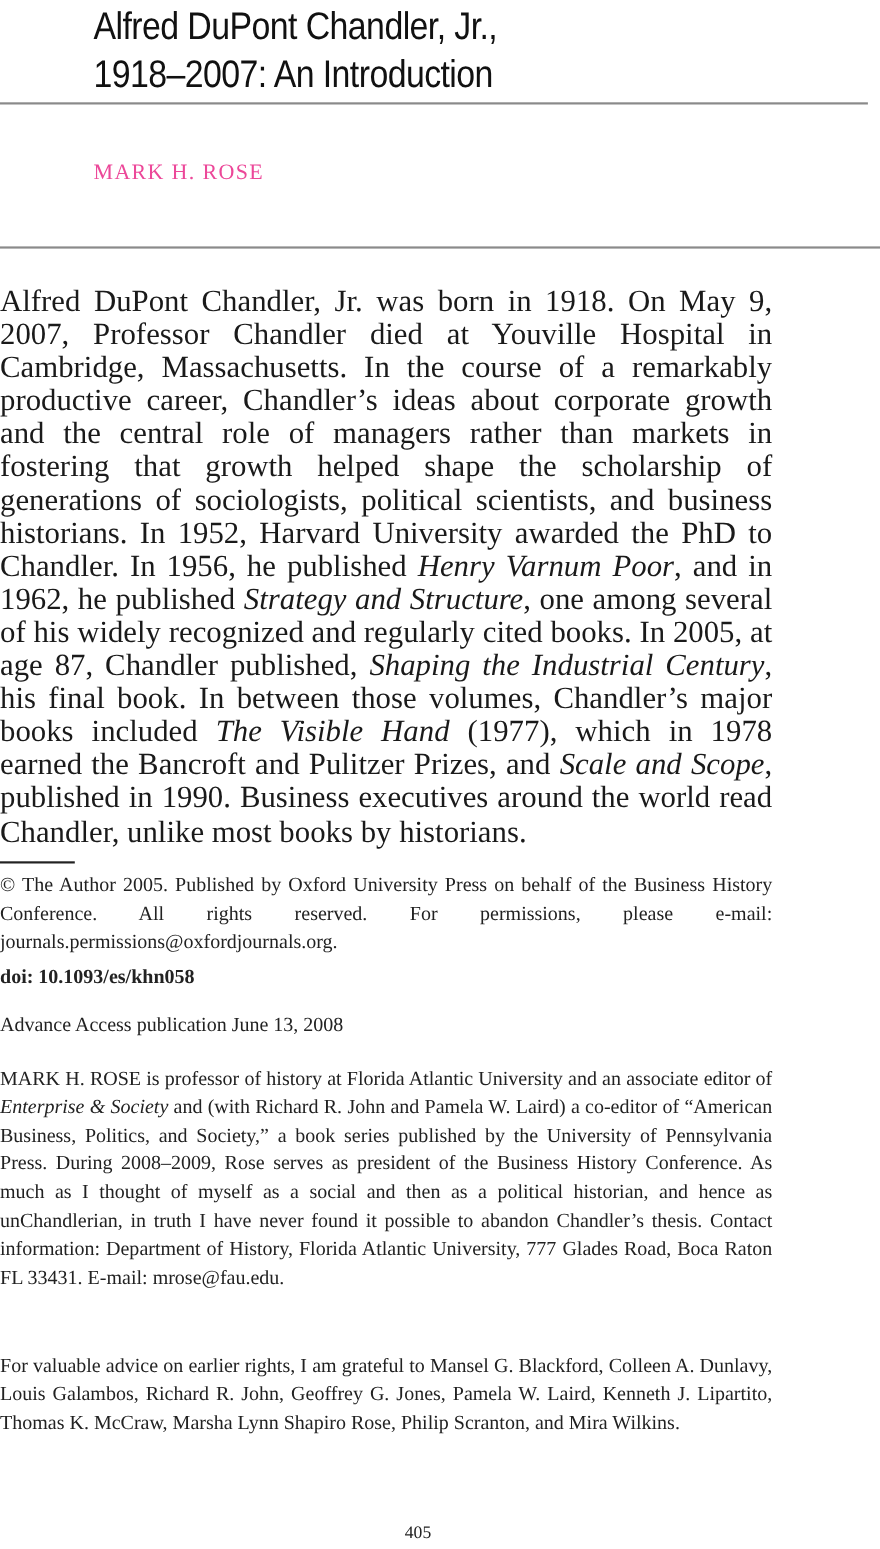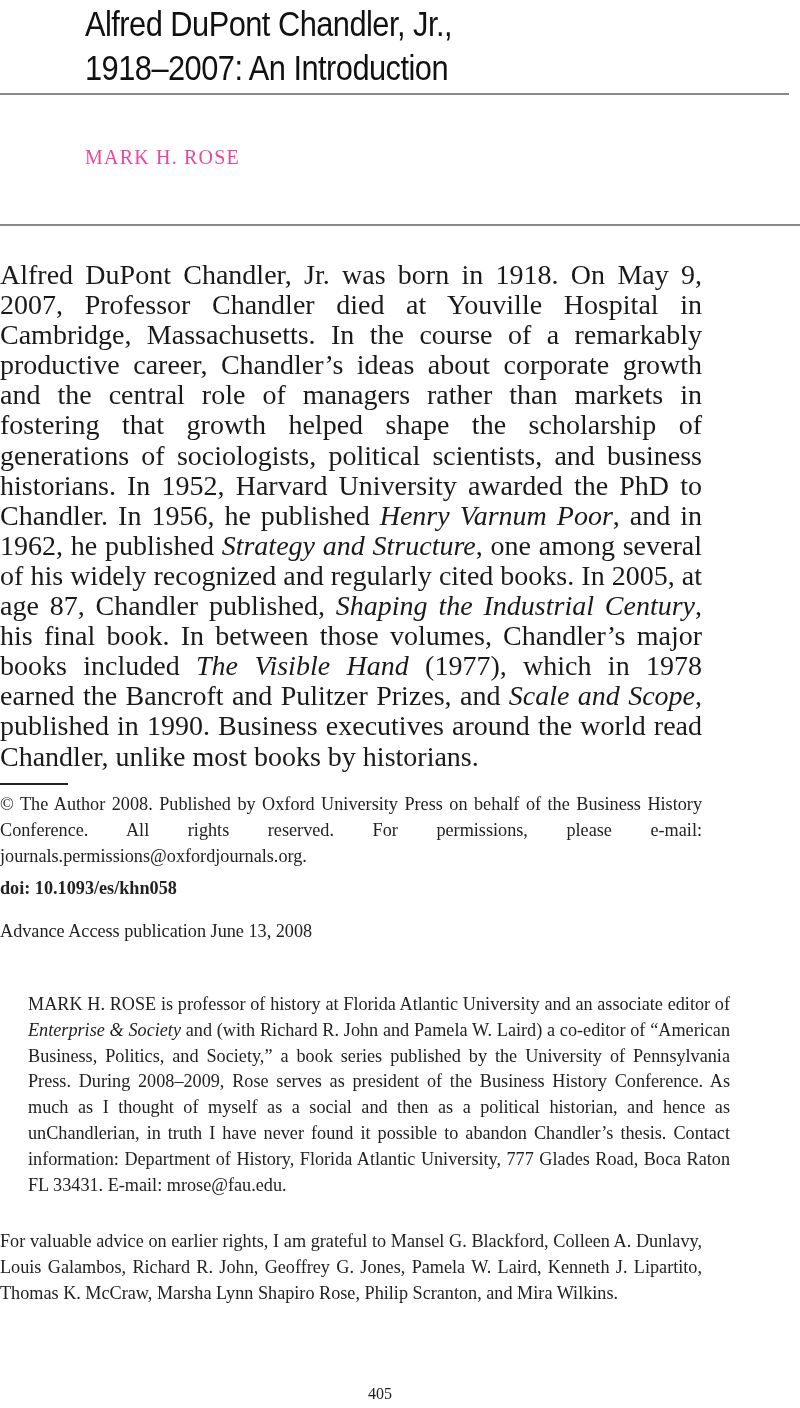--- a/index.html
+++ b/index.html
@@ -40,21 +40,21 @@
   }
   .fn {
     position: absolute; left: 0; width: 702px;
     font-family: "Liberation Serif", serif;
     font-size: 18.2px; line-height: 25.8px; text-align: justify;
     color: #222; margin: 0;
   }
   .fn-copyright { top: 792px; }
   .fn-doi { top: 876px; font-weight: bold; }
   .fn-advance { top: 919px; }
-  .fn-bio { top: 992px; padding-left: 28px; }
+  .fn-bio { top: 968px; }
   .fn-ack { top: 1229px; }
   .page-number {
     position: absolute; left: 0; width: 760px; top: 1385px; text-align: center;
     font-family: "Liberation Serif", serif; font-size: 16px; color: #222;
   }
   i { font-style: italic; }
 </style>
 </head>
 <body>
 
@@ -66,21 +66,21 @@
 <div class="rule1"></div>
 
 <div class="author">MARK H. ROSE</div>
 
 <div class="rule2"></div>
 
 <p class="body-text"><span>Alfred DuPont Chandler, Jr. was born in 1918. On May 9, 2007, Professor Chandler died at Youville Hospital in Cambridge, Massachusetts. In the course of a remarkably productive career, Chandler’s ideas about corporate growth and the central role of managers rather than markets in fostering that growth helped shape the scholarship of generations of sociologists, political scientists, and business historians. In 1952, Harvard University awarded the PhD to Chandler. In 1956, he published </span><i>Henry Varnum Poor</i><span>, and in 1962, he published </span><i>Strategy and Structure</i><span>, one among several of his widely recognized and regularly cited books. In 2005, at age 87, Chandler published, </span><i>Shaping the Industrial Century</i><span>, his final book. In between those volumes, Chandler’s major books included </span><i>The Visible Hand</i><span> (1977), which in 1978 earned the Bancroft and Pulitzer Prizes, and </span><i>Scale and Scope</i><span>, published in 1990. Business executives around the world read Chandler, unlike most books by historians.</span></p>
 
 <div class="fn-rule"></div>
 
-<p class="fn fn-copyright">© The Author 2008. Published by Oxford University Press on behalf of the Business History Conference. All rights reserved. For permissions, please e-mail: journals.permissions@oxfordjournals.org.</p>
+<p class="fn fn-copyright">© The Author 2005. Published by Oxford University Press on behalf of the Business History Conference. All rights reserved. For permissions, please e-mail: journals.permissions@oxfordjournals.org.</p>
 
 <p class="fn fn-doi">doi: 10.1093/es/khn058</p>
 
 <p class="fn fn-advance">Advance Access publication June 13, 2008</p>
 
 <p class="fn fn-bio"><span>MARK H. ROSE is professor of history at Florida Atlantic University and an associate editor of </span><i>Enterprise &amp; Society</i><span> and (with Richard R. John and Pamela W. Laird) a co-editor of “American Business, Politics, and Society,” a book series published by the University of Pennsylvania Press. During 2008–2009, Rose serves as president of the Business History Conference. As much as I thought of myself as a social and then as a political historian, and hence as unChandlerian, in truth I have never found it possible to abandon Chandler’s thesis. Contact information: Department of History, Florida Atlantic University, 777 Glades Road, Boca Raton FL 33431. E-mail: mrose@fau.edu.</span></p>
 
 <p class="fn fn-ack">For valuable advice on earlier rights, I am grateful to Mansel G. Blackford, Colleen A. Dunlavy, Louis Galambos, Richard R. John, Geoffrey G. Jones, Pamela W. Laird, Kenneth J. Lipartito, Thomas K. McCraw, Marsha Lynn Shapiro Rose, Philip Scranton, and Mira Wilkins.</p>
 
 <div class="page-number">405</div>

